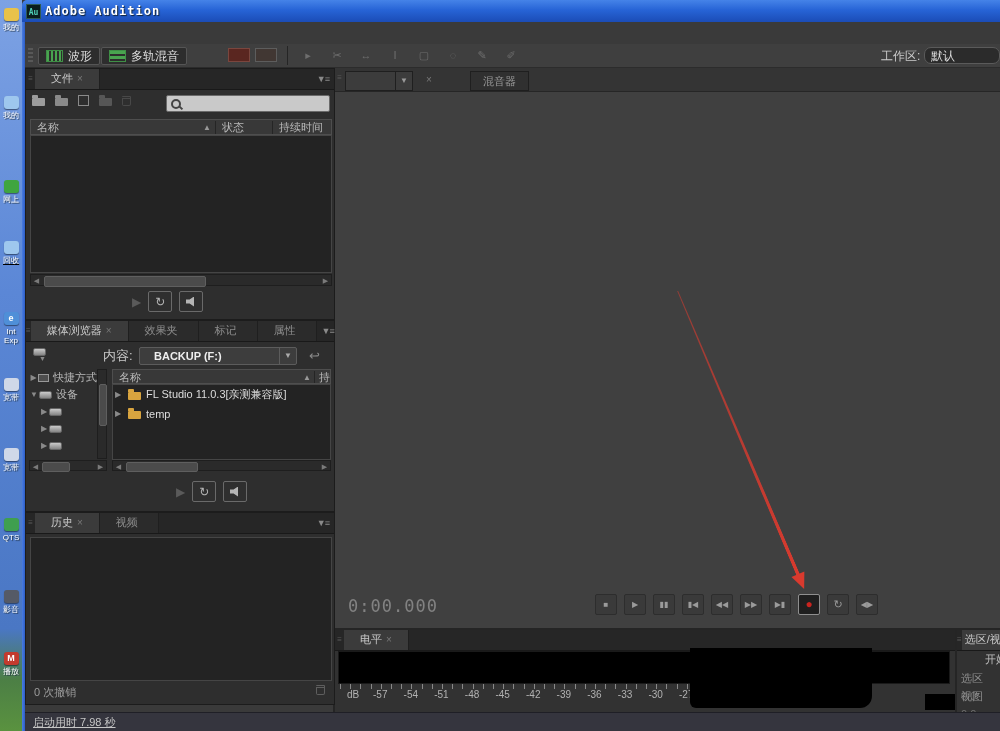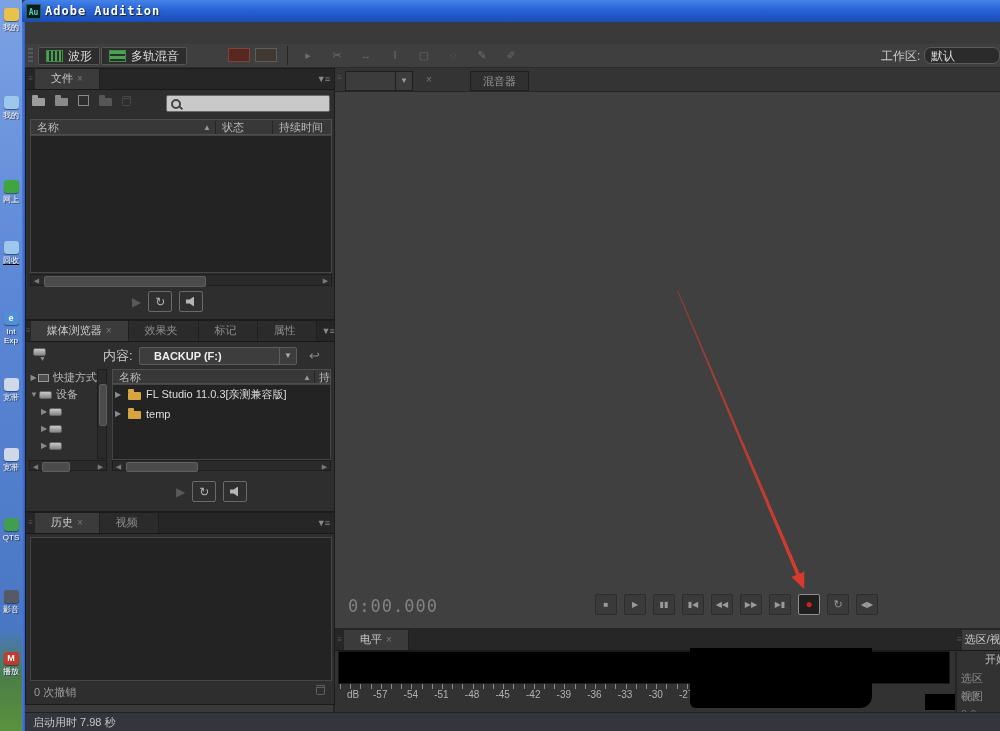--- a/index.html
+++ b/index.html
@@ -80,21 +80,21 @@
   .tbtn{width:22px;height:21px;background:#3a3a3a;border:1px solid #2d2d2d;border-radius:2px;color:#9b9b9b;
     font-size:8px;line-height:19px;text-align:center;box-sizing:border-box;overflow:hidden;white-space:nowrap;}
   
   .tickstrip{background:repeating-linear-gradient(90deg,#888 0 1px,transparent 1px 10.2px);}
   .dbl{position:absolute;font-size:10px;color:#b2b2b2;font-family:"Liberation Sans",sans-serif;}
   .redact{background:#000;}
   
   .svlabel{font-size:11px;color:#8f8f8f;}
   .svvalue{font-size:11px;color:#6f6f6f;}
   #statusbar{left:3px;top:712px;width:975px;height:19px;background:#35353e;border-top:1px solid #1f1f26;
-    color:#c6c6c6;font-size:11px;line-height:18px;box-sizing:border-box;}
+    color:#c6c6c6;font-size:11px;line-height:18px;box-sizing:border-box;text-decoration:underline;}
   
   #arrow{left:662px;top:288px;width:324px;height:14px;transform:rotate(67deg);transform-origin:0 0;}
   #arrow .shaft{position:absolute;left:0;top:5px;width:310px;height:4px;
     background:linear-gradient(90deg,rgba(217,58,46,.55),#d93a2e);clip-path:polygon(0 40%,100% 0,100% 100%,0 60%);}
   #arrow .head{position:absolute;left:308px;top:0;width:0;height:0;
     border-left:16px solid #d93a2e;border-top:7px solid transparent;border-bottom:7px solid transparent;}
 </style>
 </head>
 <body>
 

